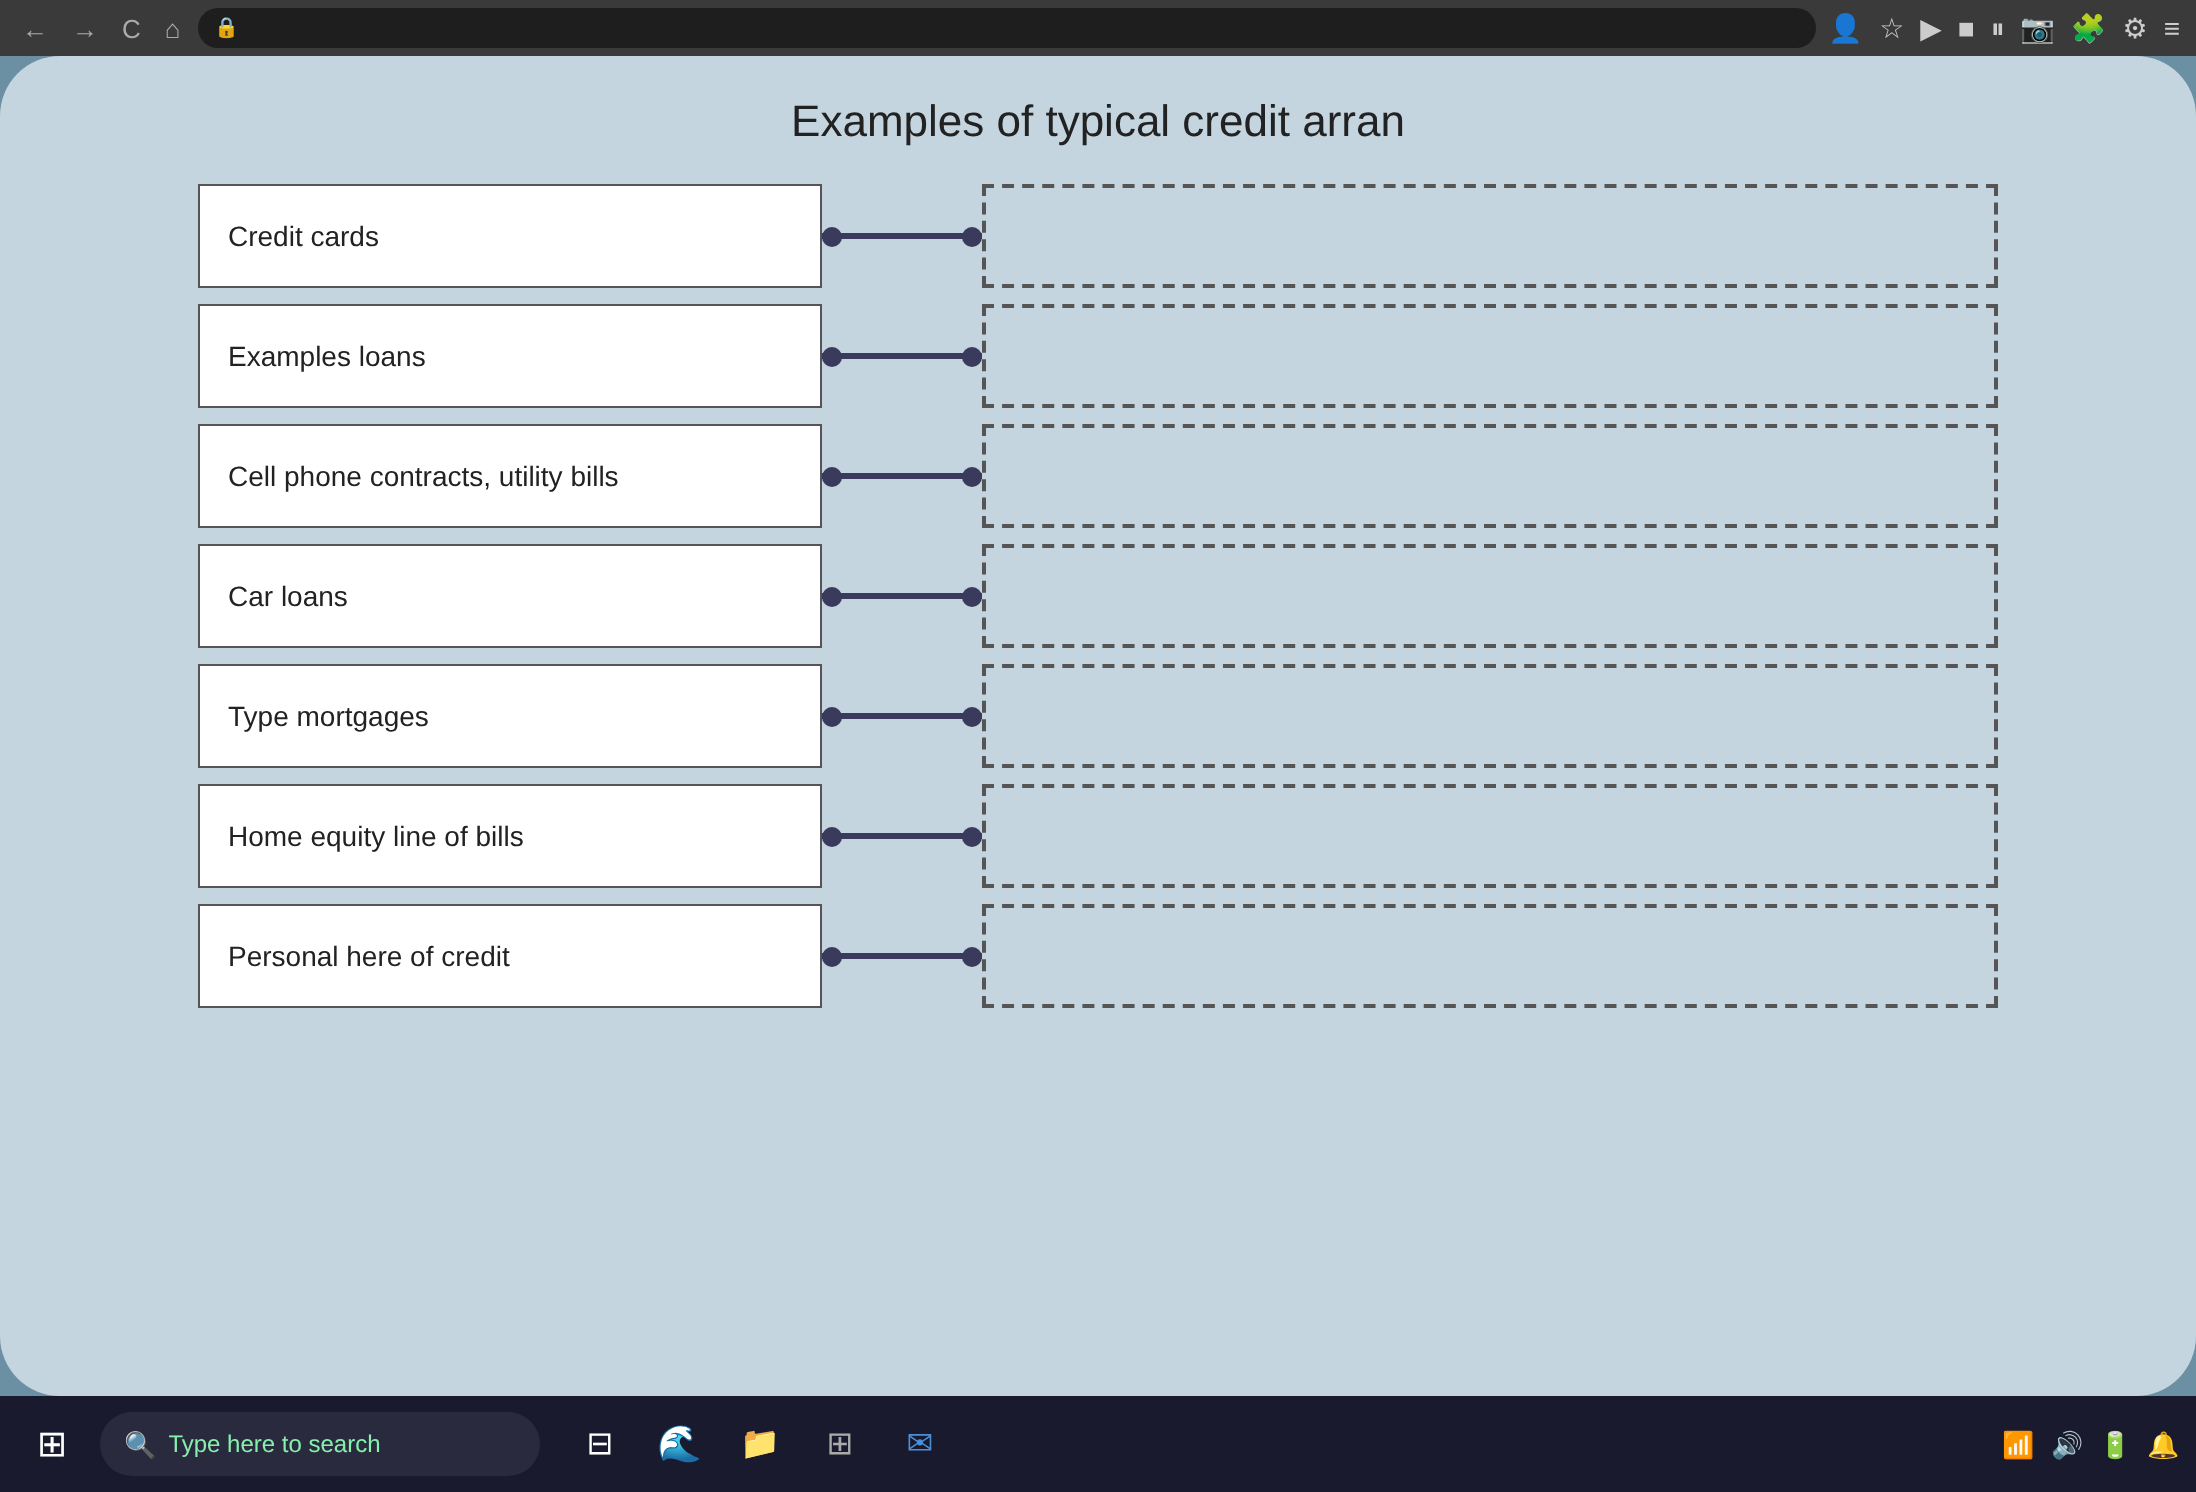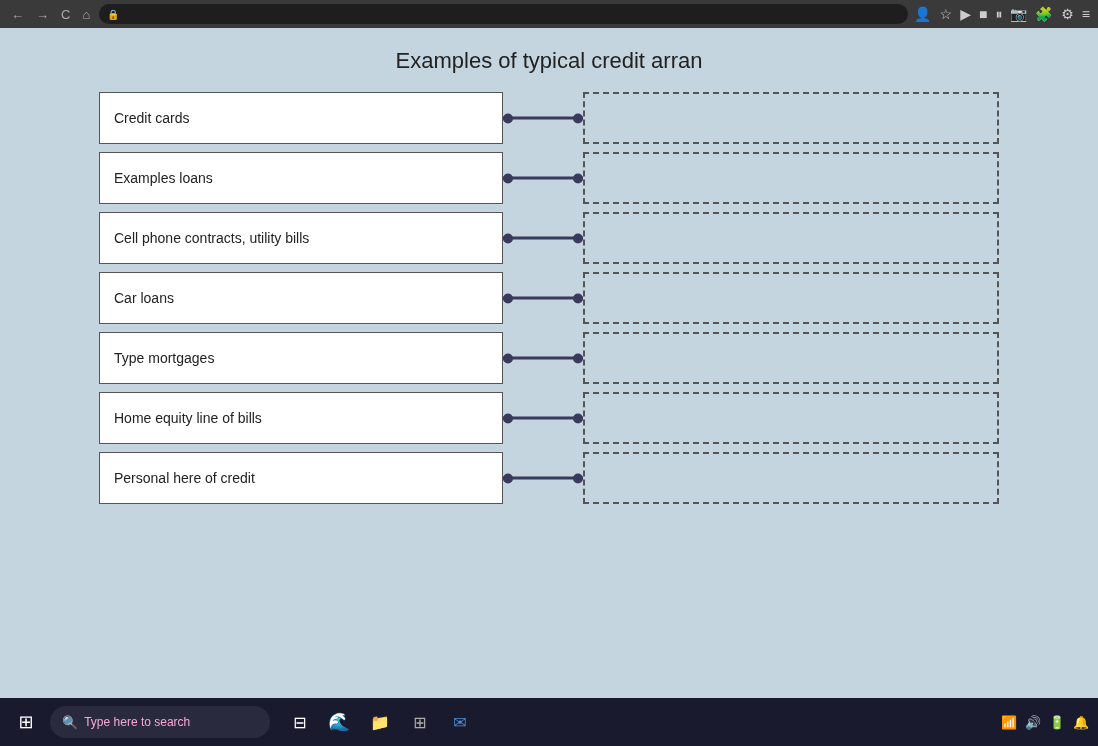--- a/index.html
+++ b/index.html
@@ -55,20 +55,21 @@
 
     
     .content-area {
       flex: 1;
       background: #c5d5e0;
       display: flex;
       flex-direction: column;
       align-items: center;
       padding: 20px 30px 10px;
       overflow: hidden;
+      border-radius: 30px;
     }
 
     .page-title {
       font-size: 22px;
       font-weight: 500;
       color: #222;
       margin-bottom: 18px;
       text-align: center;
     }
 
@@ -79,21 +80,21 @@
       max-width: 900px;
       gap: 0;
       align-items: stretch;
     }
 
     
     .left-column {
       display: flex;
       flex-direction: column;
       gap: 8px;
-      width: 404px;
+      width: 312px;
       flex-shrink: 0;
     }
 
     .source-item {
       background: white;
       border: 1.5px solid #555;
       padding: 12px 14px;
       font-size: 14px;
       color: #222;
       position: relative;
@@ -194,21 +195,21 @@
       border-radius: 20px;
       height: 32px;
       display: flex;
       align-items: center;
       padding: 0 12px;
       gap: 6px;
       width: 220px;
     }
 
     .taskbar-search-text {
-      color: #f9a8d4;
+      color: #86efac;
       font-size: 12px;
     }
 
     .taskbar-icons {
       display: flex;
       align-items: center;
       gap: 8px;
       margin-left: 8px;
     }
 

